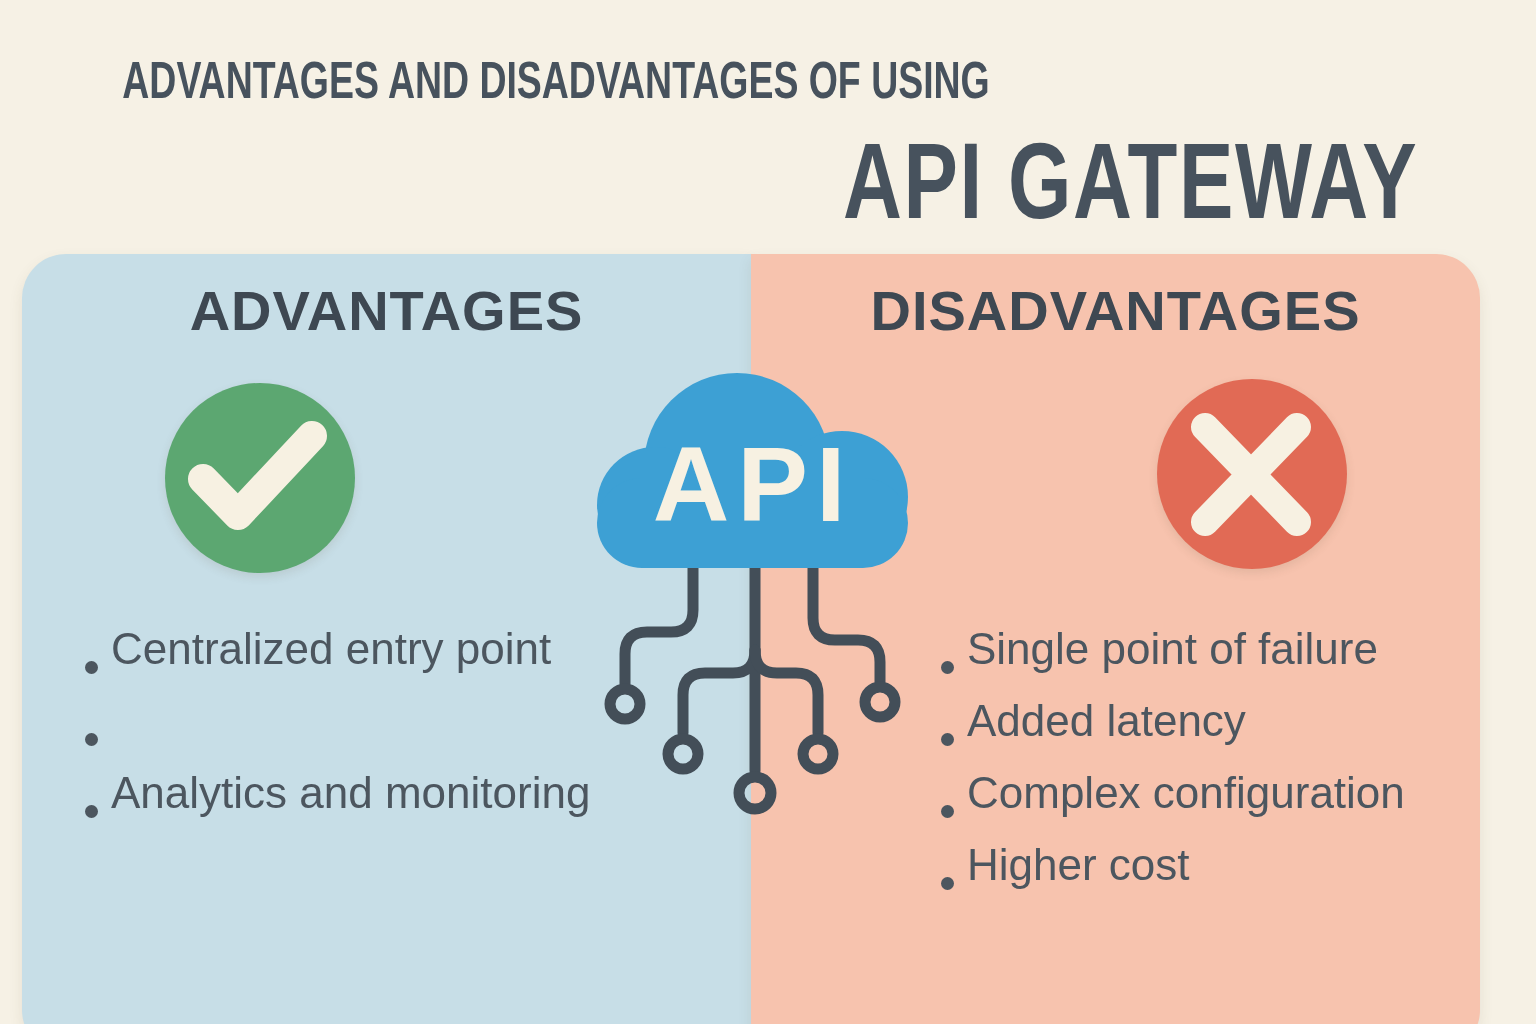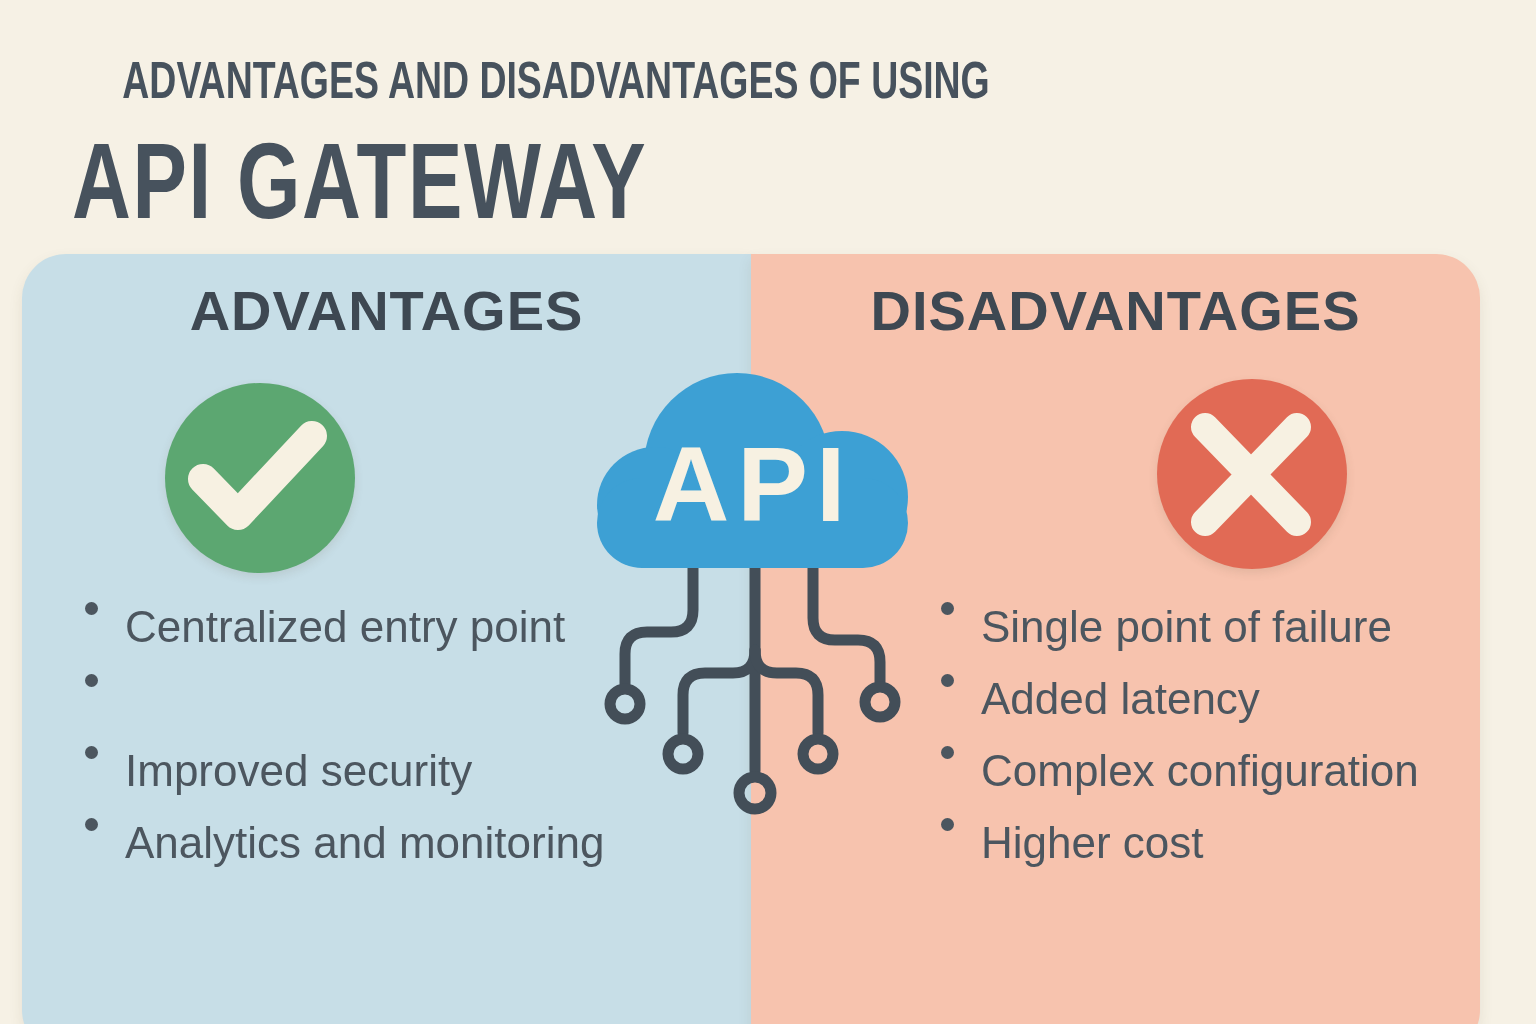--- a/index.html
+++ b/index.html
@@ -44,21 +44,21 @@
     transform-origin:center top;
     letter-spacing:0px;
   }
   .title-line2{
     position:absolute;
     left:0; right:0; top:120px;
     font-size:102px;
     font-weight:bold;
     color:var(--title_text);
     white-space:nowrap;
-    text-align:left;
+    text-align:right;
   }
   .title-line2 > span{
     display:inline-block;
     transform:scale(0.8,1.05);
     transform-origin:center top;
     letter-spacing:2px;
   }
   
   .panel{
     position:absolute;
@@ -101,22 +101,22 @@
   ul.feature-list{
     position:absolute;
     top:602px;
     list-style:none;
   }
   ul.list-advantages{ left:85px; }
   ul.list-disadvantages{ left:941px; }
   ul.feature-list li{
     height:72px;
     display:flex;
-    align-items:flex-start;
-    gap:27px;
+    align-items:flex-end;
+    gap:13px;
     font-size:44px;
     color:var(--list_text);
     white-space:nowrap;
   }
   .dot{
     width:13px;height:13px;
     border-radius:50%;
     background:var(--list_text);
     flex-shrink:0;
   }
@@ -159,24 +159,20 @@
   </svg>
 </div>
 
 <ul class="feature-list list-advantages">
   <li>
     <span class="dot"></span>
     <span>Centralized entry point</span>
   </li>
   <li>
     <span class="dot"></span>
-  </li>
-  <li>
-    <span class="dot"></span>
-    <span>Improved security</span>
   </li>
   <li>
     <span class="dot"></span>
     <span>Analytics and monitoring</span>
   </li>
 </ul>
 
 <ul class="feature-list list-disadvantages">
   <li>
     <span class="dot"></span>

